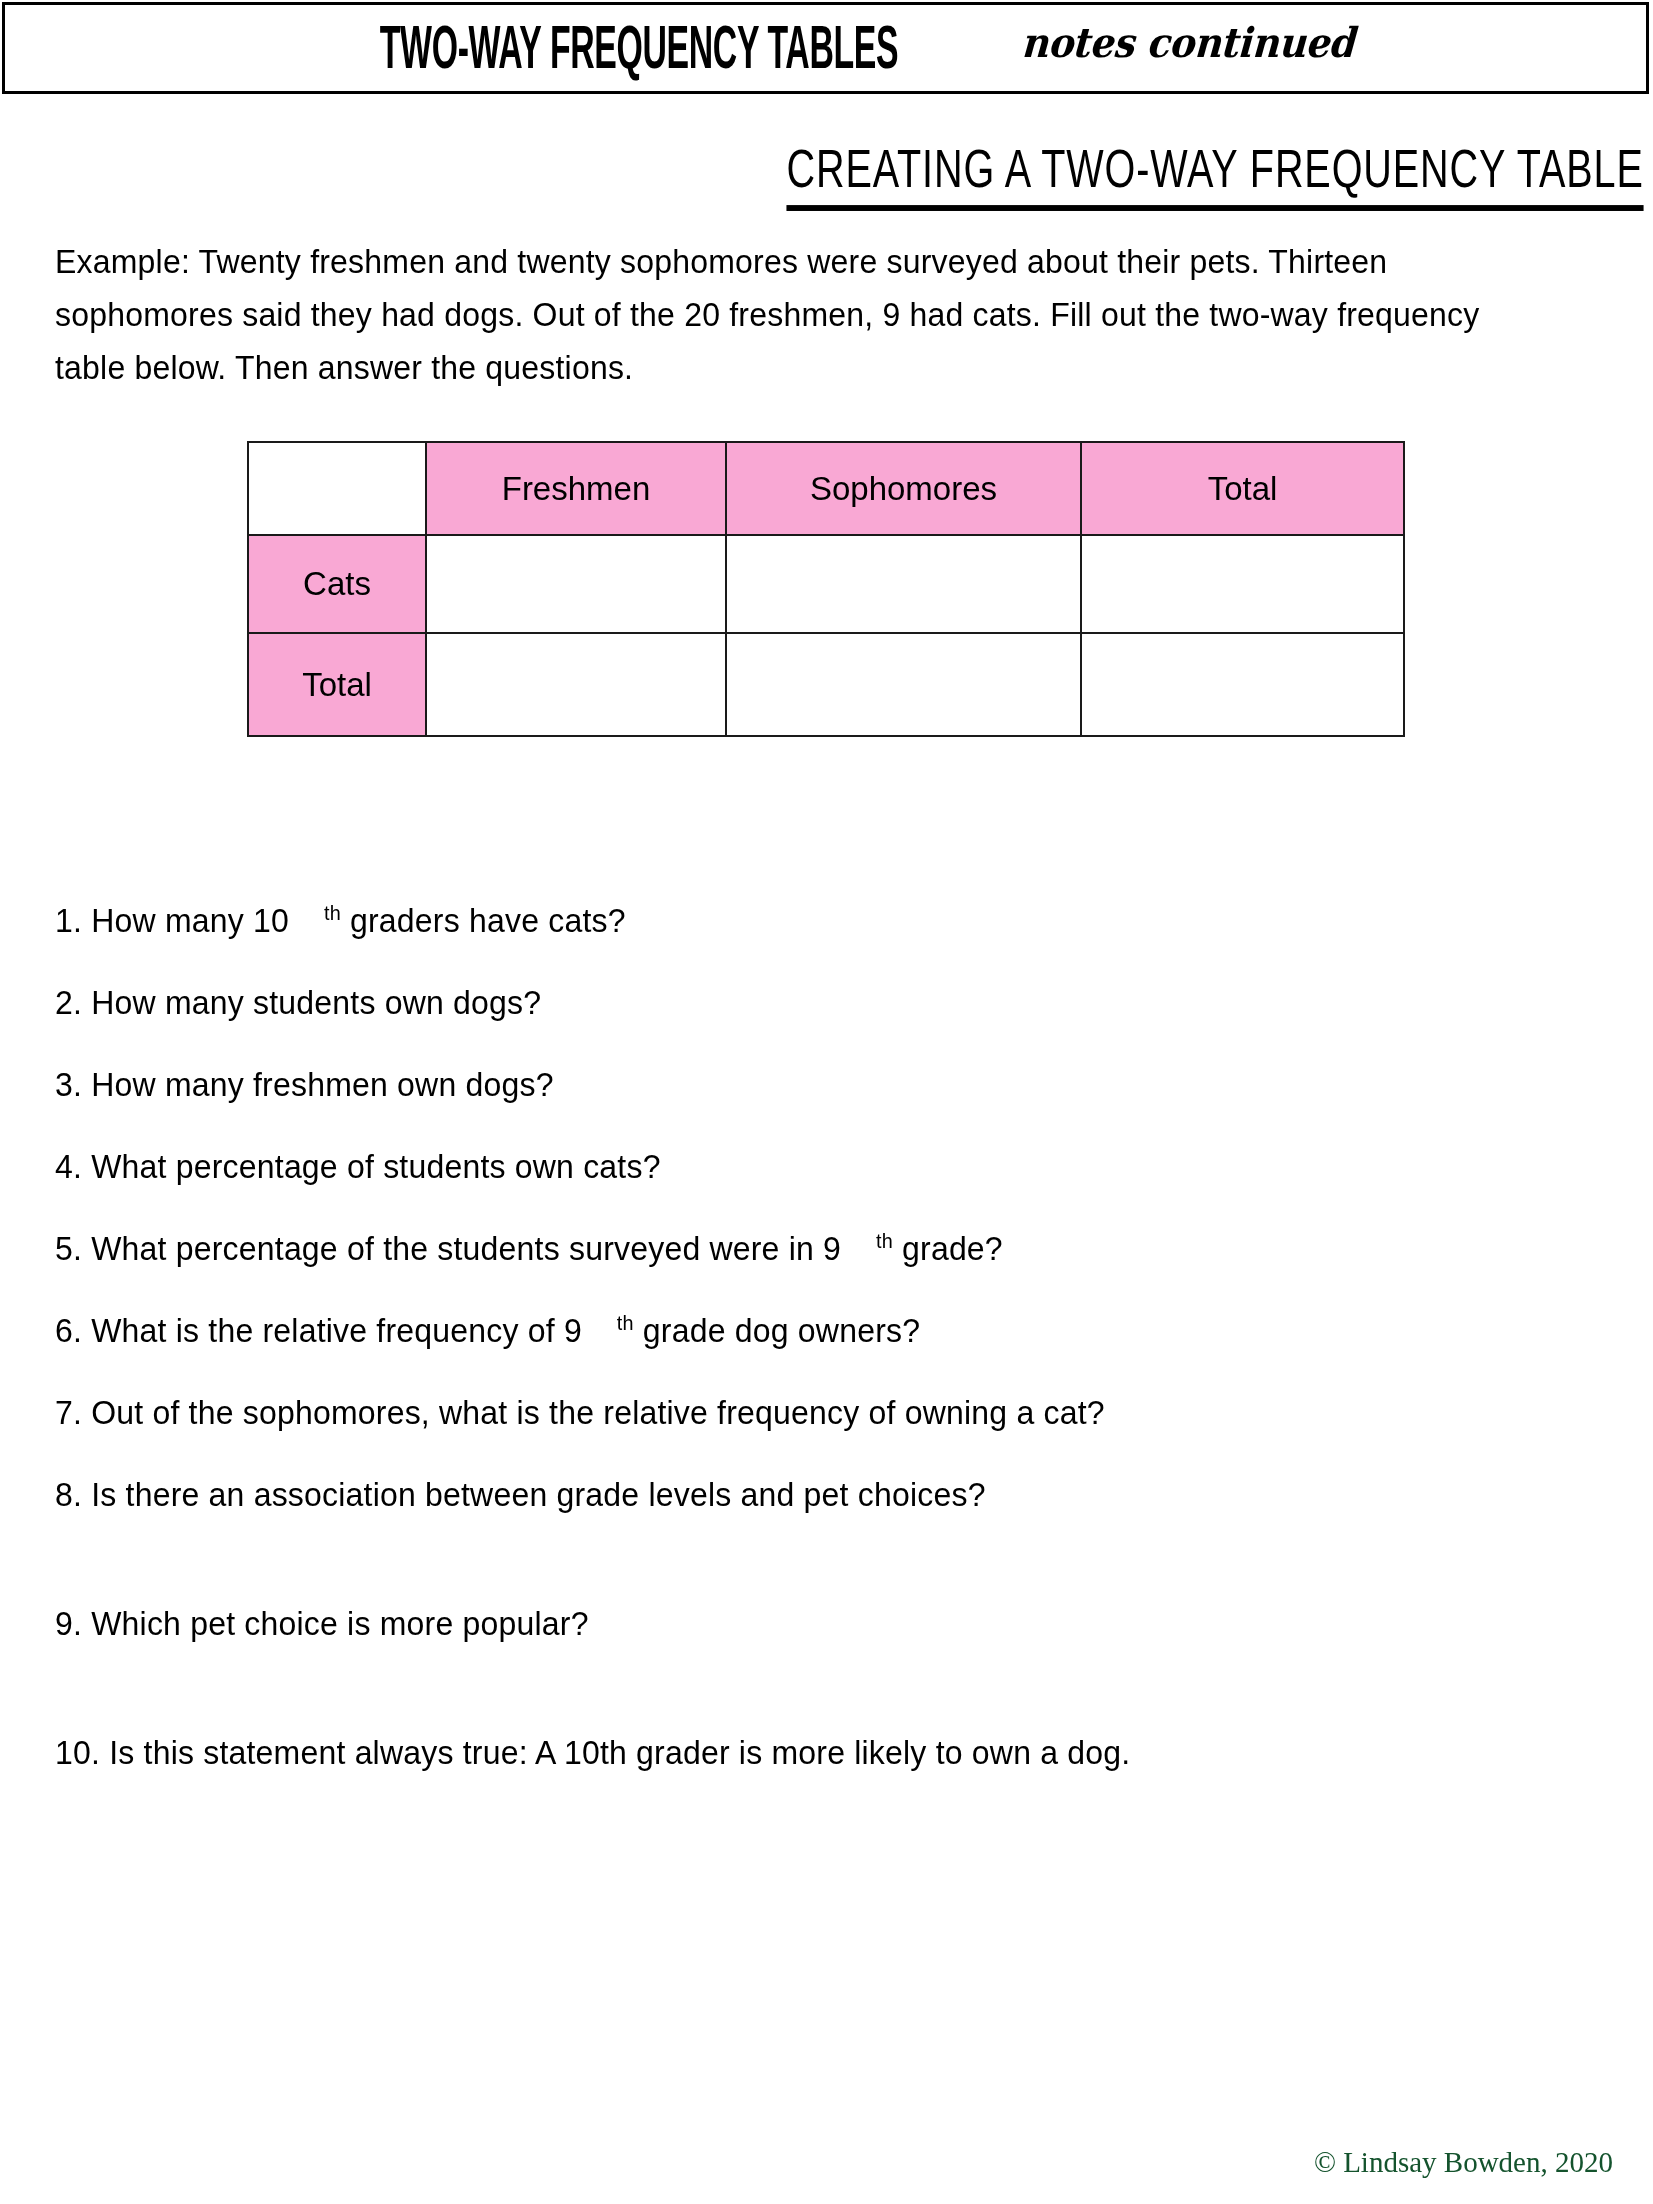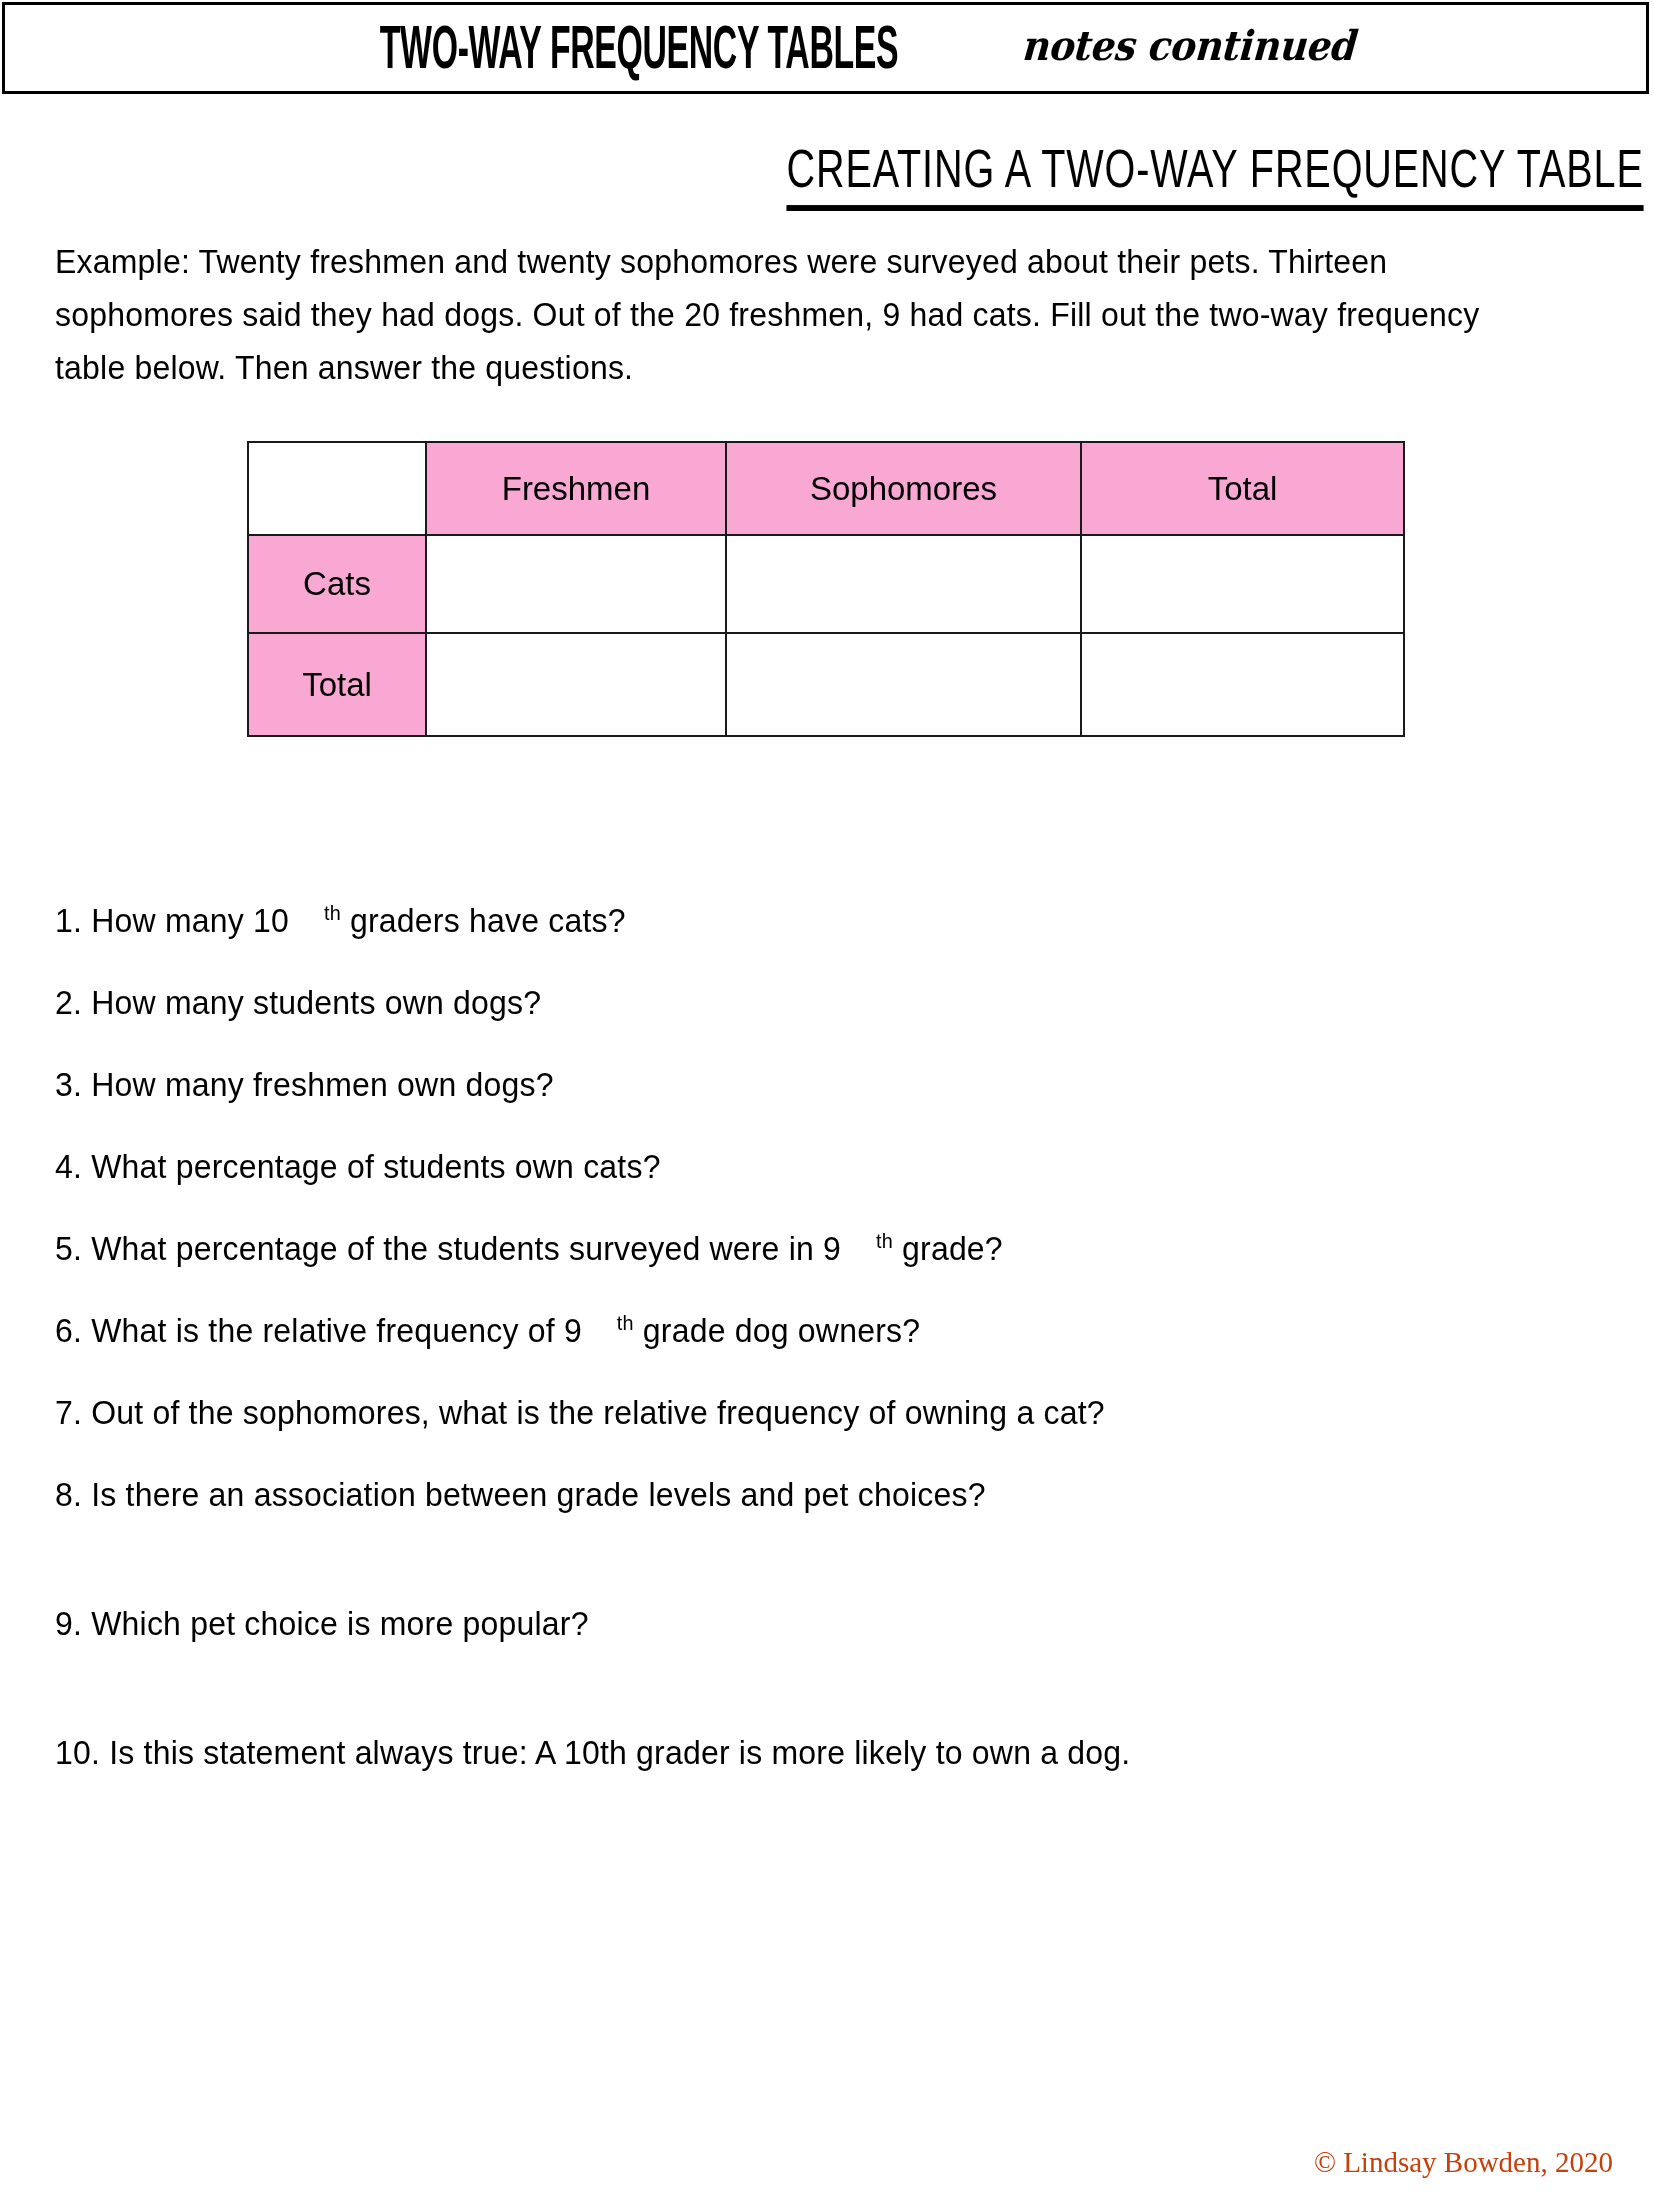--- a/index.html
+++ b/index.html
@@ -25,21 +25,21 @@
     height: 92px;
     border: 3.9px solid #000000;
     box-sizing: border-box;
     background: #ffffff;
     display: flex;
     align-items: center;
     justify-content: center;
   }
   .header-line {
     display: flex;
-    align-items: center;
+    align-items: flex-start;
     white-space: nowrap;
     transform: translateY(-2px);
   }
   .header-title {
     font-family: "Liberation Sans Narrow", "Liberation Sans", sans-serif;
     font-weight: bold;
     font-size: 47px;
     letter-spacing: -0.5px;
     transform: scaleX(0.72) scaleY(1.28);
     transform-origin: right baseline;
@@ -145,21 +145,21 @@
   }
   .question.gap-extra { margin-bottom: 88px; }
 
   
   .footer {
     position: absolute;
     right: 41px;
     bottom: 25.5px;
     font-family: "Liberation Serif", serif;
     font-size: 29px;
-    color: #c2410c;
+    color: #14532d;
   }
 </style>
 </head>
 <body>
 
 <div class="header-banner">
   <div class="header-line">
     <span class="header-title">TWO-WAY FREQUENCY TABLES</span>
     <span class="header-sub">notes continued</span>
   </div>

